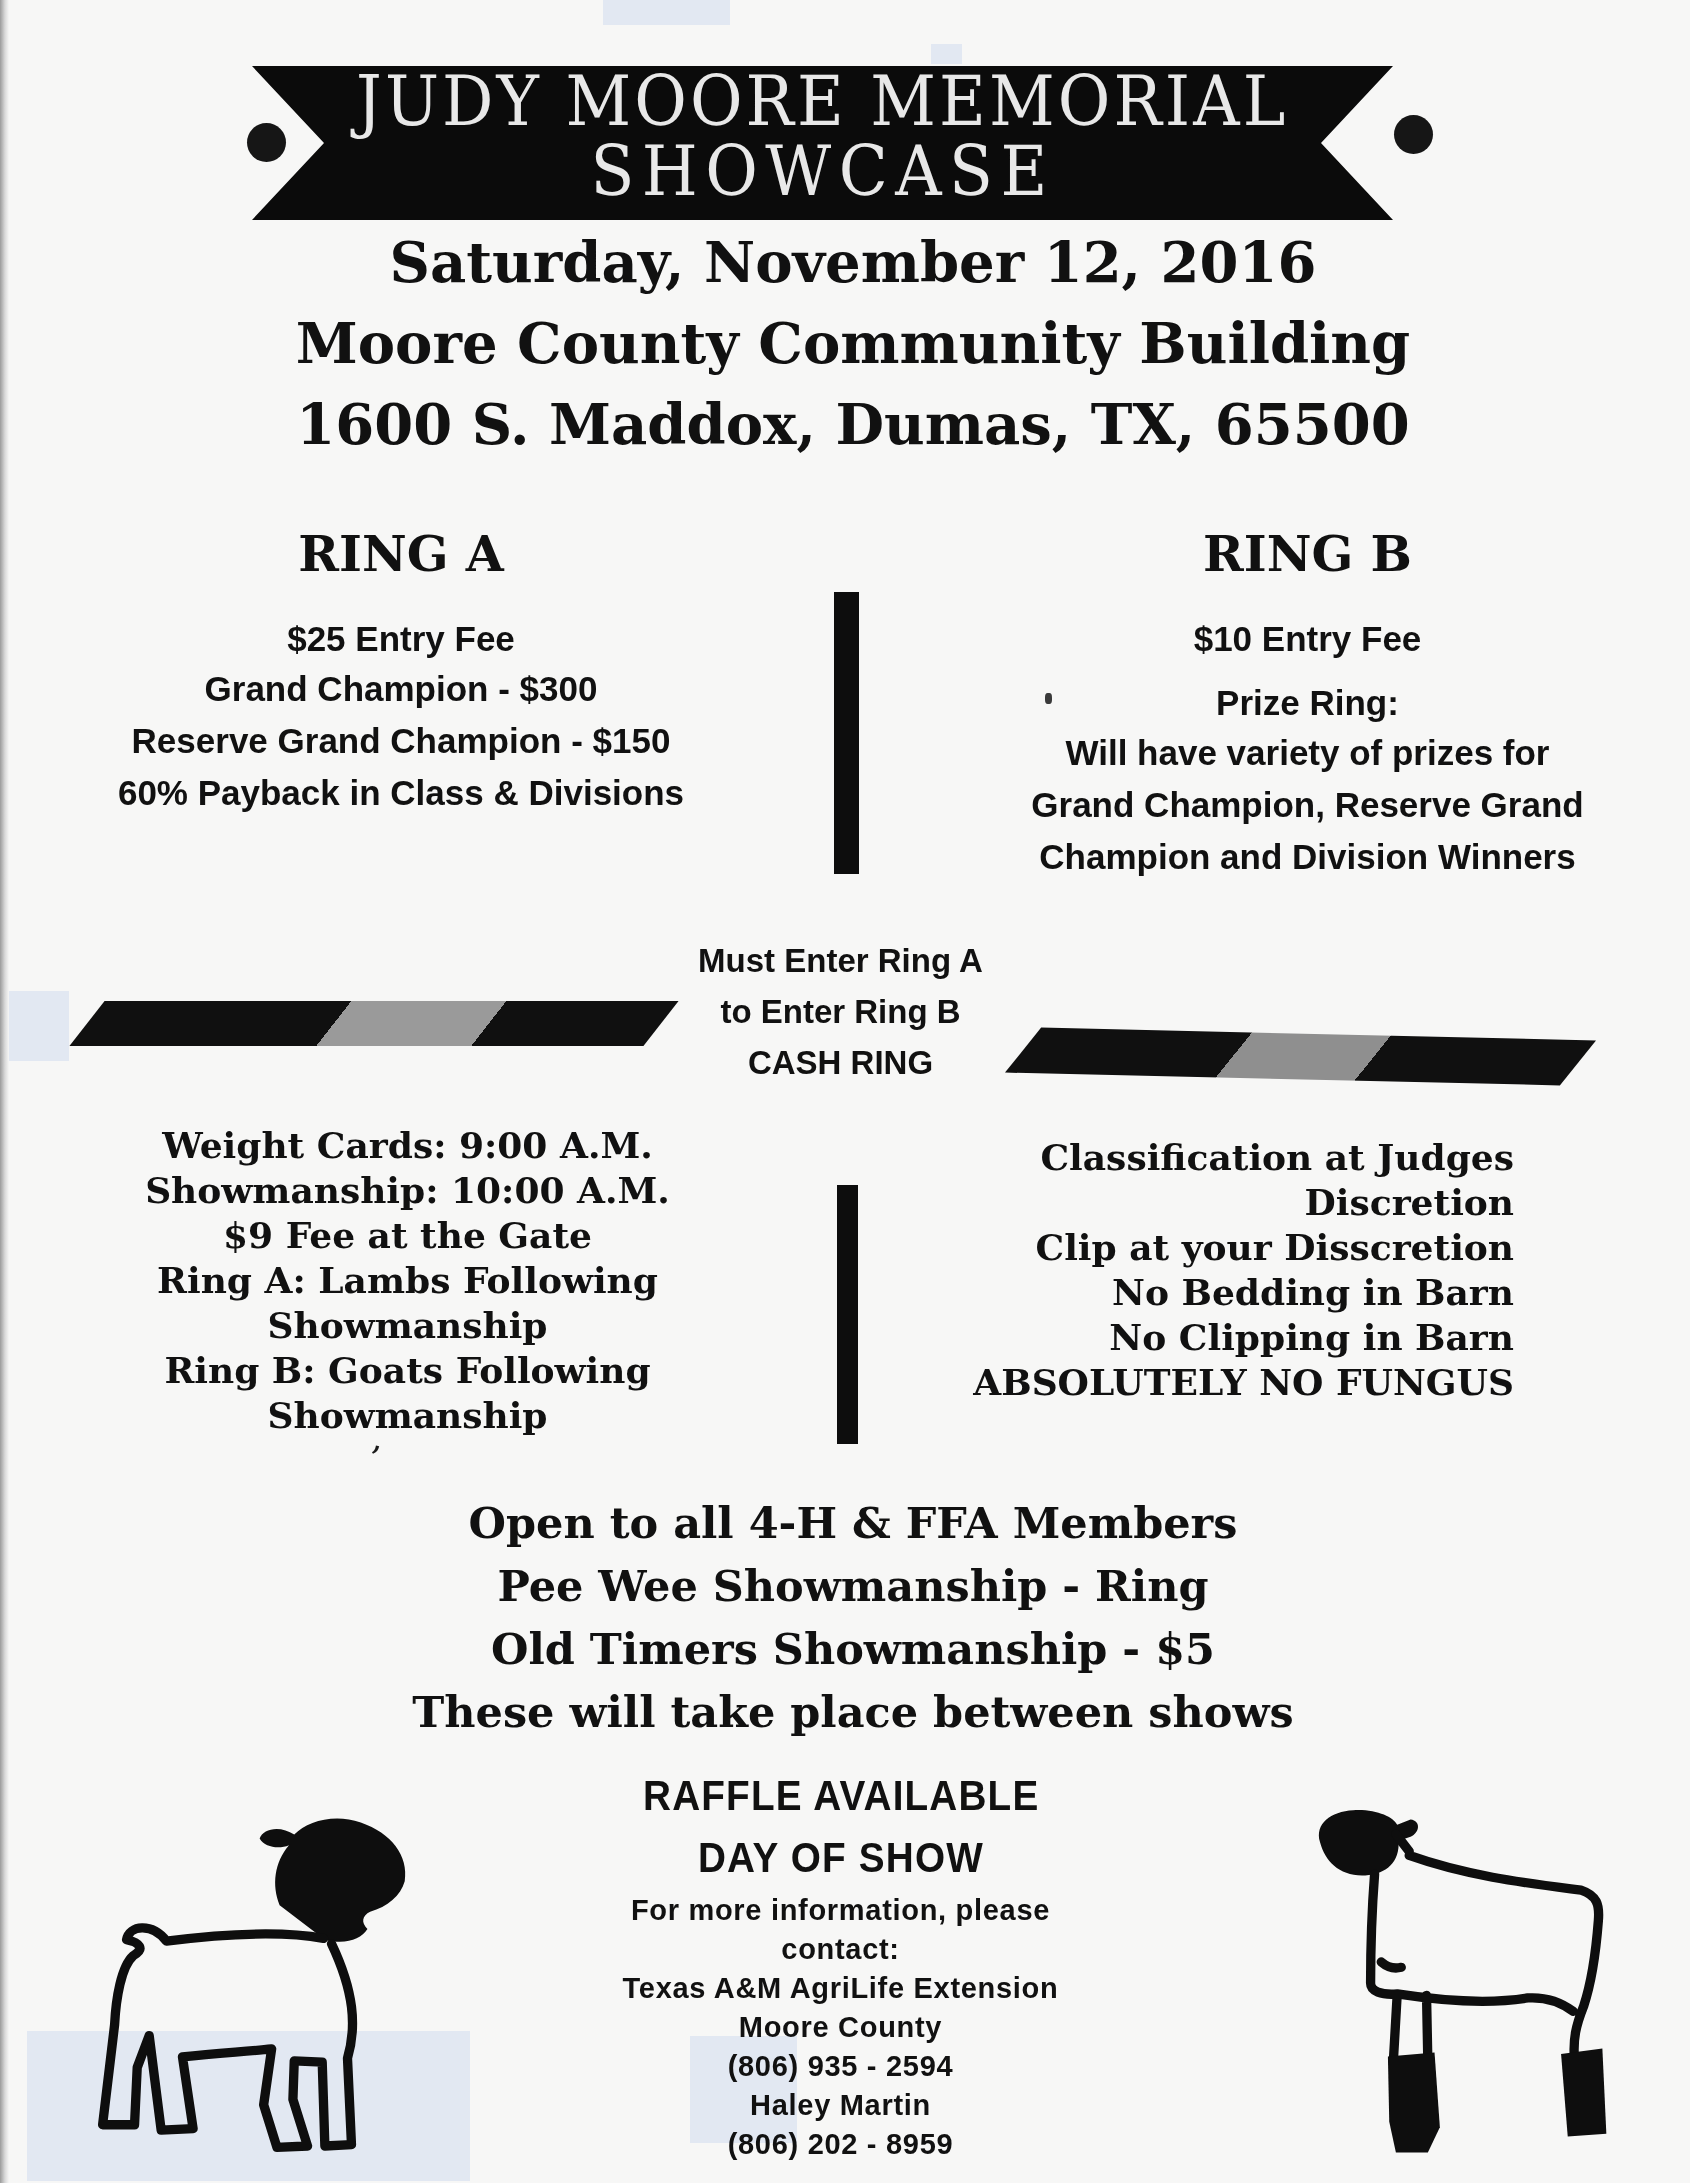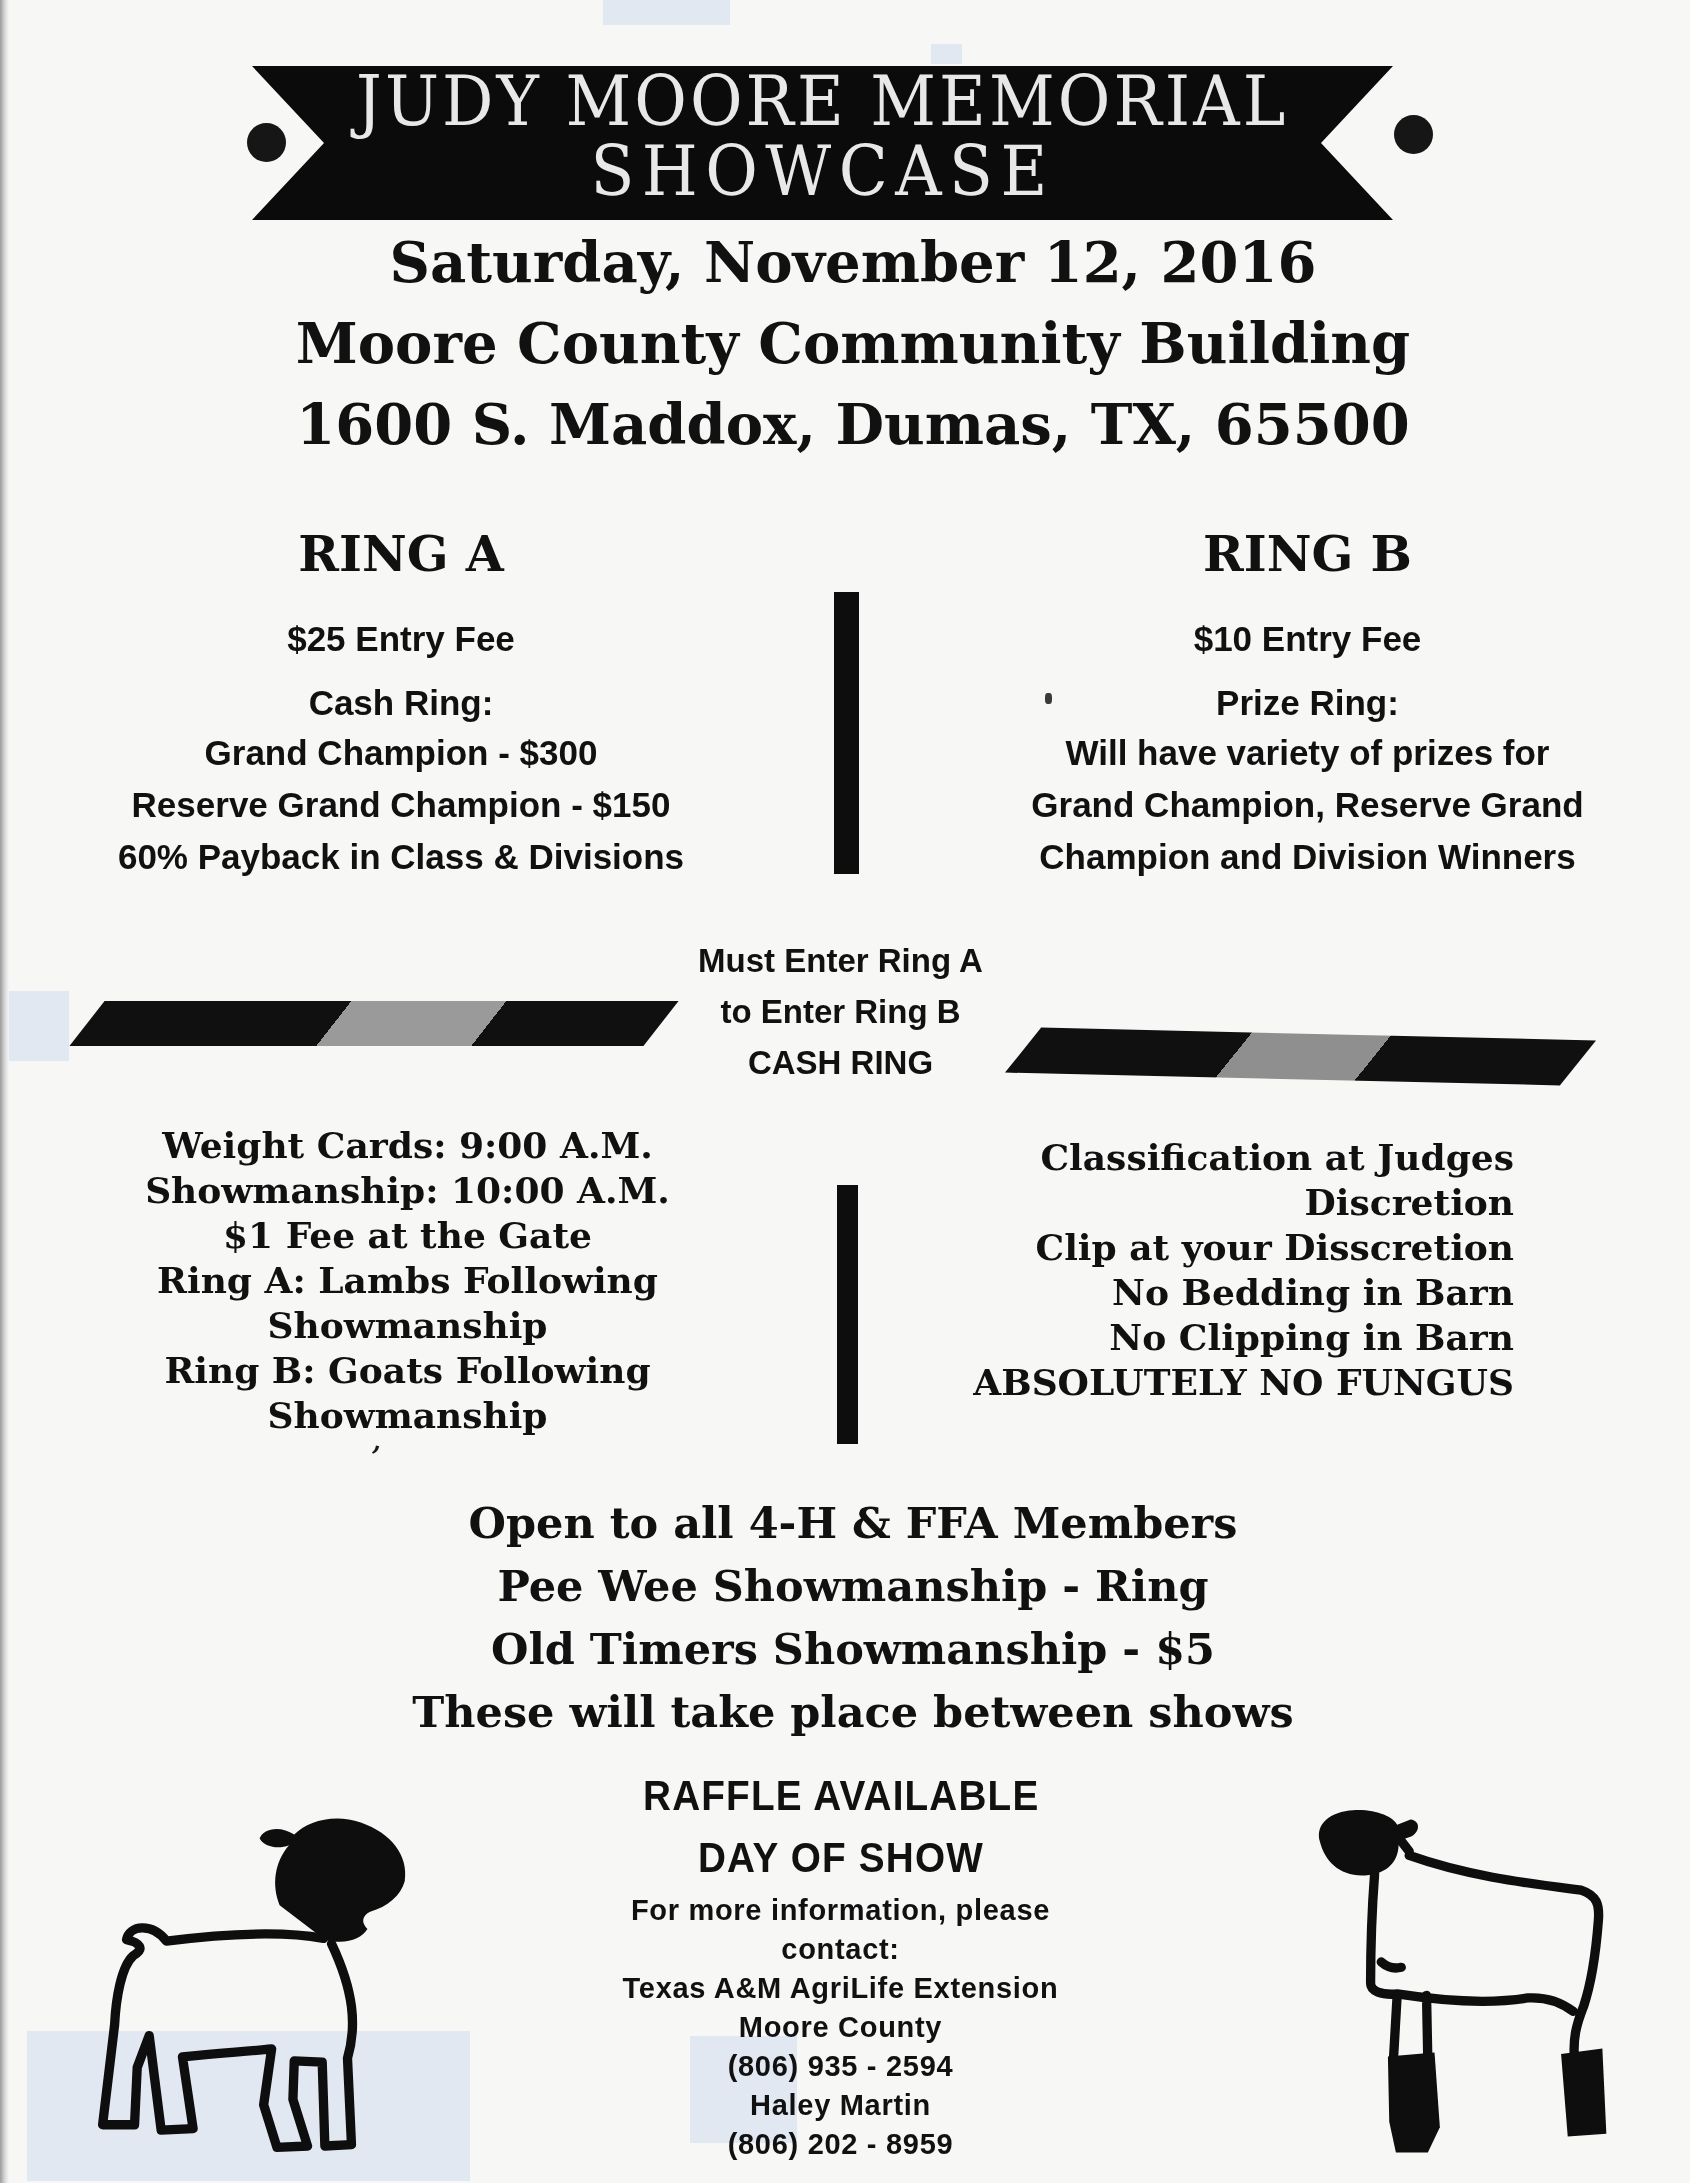--- a/index.html
+++ b/index.html
@@ -80,21 +80,20 @@
 
   <div class="abs datelines center serif">
     <div>Saturday, November 12, 2016</div>
     <div>Moore County Community Building</div>
     <div>1600 S. Maddox, Dumas, TX, 65500</div>
   </div>
 
   <div class="abs center" style="left:100px;top:526px;width:586px">
     <div class="ring-title serif">RING A</div>
     <div class="ring-fee sans">$25 Entry Fee</div>
-    <div class="ring-type sans">Cash Ring:</div>
     <div class="ring-line sans">Grand Champion - $300</div>
     <div class="ring-line sans">Reserve Grand Champion - $150</div>
     <div class="ring-line sans">60% Payback in Class &amp; Divisions</div>
   </div>
 
   <div class="abs vbar" style="left:834px;top:592px;width:25px;height:282px"></div>
 
   <div class="abs center" style="left:993px;top:526px;width:613px">
     <div class="ring-title serif">RING B</div>
     <div class="ring-fee sans">$10 Entry Fee</div>
@@ -109,21 +108,21 @@
     <div>to Enter Ring B</div>
     <div>CASH RING</div>
   </div>
 
   <div class="abs skewbar skewbar-left"></div>
   <div class="abs skewbar skewbar-right"></div>
 
   <div class="abs schedule center serif">
     <div>Weight Cards: 9:00 A.M.</div>
     <div>Showmanship: 10:00 A.M.</div>
-    <div>$1 Fee at the Gate</div>
+    <div>$9 Fee at the Gate</div>
     <div>Ring A: Lambs Following</div>
     <div>Showmanship</div>
     <div>Ring B: Goats Following</div>
     <div>Showmanship</div>
   </div>
 
   <div class="abs vbar" style="left:837px;top:1185px;width:21px;height:259px"></div>
 
   <div class="abs rules center serif">
     <div>Classification at Judges</div>

